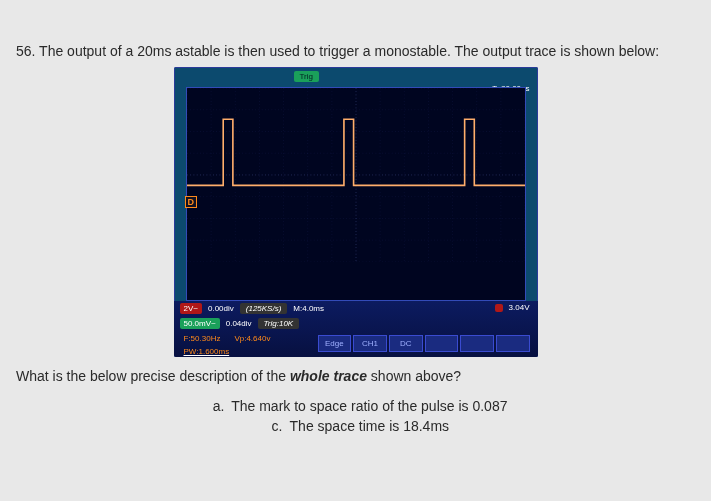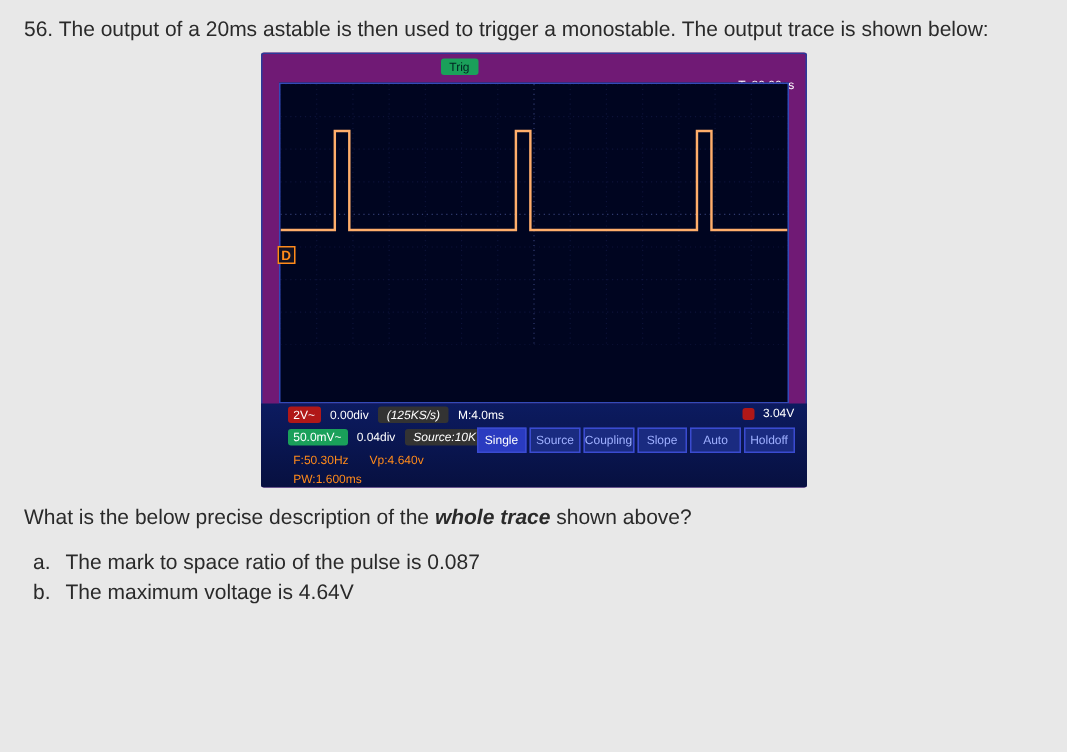--- a/index.html
+++ b/index.html
@@ -5,28 +5,28 @@
   * { box-sizing: border-box; margin: 0; padding: 0; }
   body {
     width: 711px;
     height: 501px;
     background: #e8e8e8;
     font-family: Arial, sans-serif;
     font-size: 14px;
     color: #2a2a2a;
     padding: 10px 16px;
   }
-  .question-header { margin-bottom: 6px; line-height: 1.35; }
+  .question-header { margin-bottom: 6px; line-height: 1.35; margin-top: 32px; }
   .qnum { display: inline; }
   .qtext { display: inline; }
   .scope-wrap { display: flex; justify-content: center; margin: 2px 0 8px 0; }
   .scope {
     width: 364px;
     height: 290px;
-    background: #701a75;
+    background: #0c4a6e;
     border-radius: 2px;
     position: relative;
     overflow: hidden;
     box-shadow: 0 0 0 1px #2a3a9a inset;
   }
   .top-tabs { position: absolute; top: 4px; left: 120px; display:flex; gap:2px;}
   .tab{background:#1aa05a;color:#022;font-size:8px;padding:1px 6px;border-radius:2px;}
   .top-right{position:absolute;top:17px;right:8px;color:#fff;font-size:8px;}
   .grid-area {
     position: absolute;
@@ -34,35 +34,35 @@
     background: #000520;
     border: 1px solid #334bb8;
   }
   .d-marker{position:absolute;left:-2px;top:54%;transform:translateY(-50%);color:#ff8a1a;font-size:9px;font-weight:bold;background:#112;border:1px solid #ff8a1a;padding:0 2px;}
   .trace { position:absolute; left:0; right:0; top:0; bottom:0; }
   .bottom-bar {
     position:absolute; left:0; right:0; bottom:0; height:56px;
     background: linear-gradient(#0c1b60,#071040);
     font-size:8px; color:#fff;
   }
-  .meas-row{display:flex;align-items:center;gap:6px;padding:2px 6px;margin-left:12px;}
+  .meas-row{display:flex;align-items:center;gap:6px;padding:2px 6px;}
   .chip{padding:1px 4px;border-radius:2px;}
   .chip.red{background:#b01818;}
   .chip.green{background:#1aa05a;}
   .chip.orange{color:#ff8a1a;}
   .chip.grey{background:#333;padding:1px 6px;font-style:italic;}
   .soft-row{display:flex;gap:2px;padding:0 4px;margin-top:2px;}
   .soft{flex:1;background:#1a2b80;border:1px solid #3a4bd0;text-align:center;padding:3px 0;font-size:8px;color:#9fb0ff;}
   .soft.active{background:#2a3bc0;color:#fff;}
   .trig-chip{position:absolute;right:8px;top:2px;color:#fff;font-size:8px;}
   .trig-dot{display:inline-block;width:8px;height:8px;background:#b01818;border-radius:2px;margin-right:3px;vertical-align:middle;}
   .question-footer { margin-top: 10px; line-height:1.4; }
   .bold-whole { font-weight: bold; font-style: italic; text-align: center; }
   .options { margin-top: 12px; padding-left: 6px; }
-  .options .opt { margin: 4px 0; }
+  .options .opt { margin: 4px 0; text-align: center; }
   .opt-letter { display:inline-block; width: 18px; }
 </style>
 </head>
 <body>
 
 <div class="question-header">
   <span class="qnum">56.</span>
   <span class="qtext">The output of a 20ms astable is then used to trigger a monostable. The output trace is shown below:</span>
 </div>
 
@@ -113,47 +113,47 @@
       </div>
       <div class="meas-row">
         <span class="chip red">2V~</span>
         <span>0.00div</span>
         <span class="chip grey">(125KS/s)</span>
         <span>M:4.0ms</span>
       </div>
       <div class="meas-row">
         <span class="chip green">50.0mV~</span>
         <span>0.04div</span>
-        <span class="chip grey">Source:10K</span>
+        <span class="chip grey">Trig:10K</span>
       </div>
       <div class="meas-row">
         <span class="chip orange">F:50.30Hz</span>
         <span class="chip orange">Vp:4.640v</span>
       </div>
-      <div class="meas-row" style="margin-top:-2px;">
+      <div class="meas-row" style="margin-top:-2px;text-decoration:underline;">
         <span class="chip orange">PW:1.600ms</span>
       </div>
-      <div class="soft-row" style="position:absolute;left:140px;right:4px;top:14px;">
-        <div class="soft active">Single</div>
-        <div class="soft">Source</div>
-        <div class="soft">Coupling</div>
-        <div class="soft">Slope</div>
-        <div class="soft">Auto</div>
-        <div class="soft">Holdoff</div>
+      <div class="soft-row" style="position:absolute;left:140px;right:4px;top:32px;">
+        <div class="soft">Edge</div>
+        <div class="soft">CH1</div>
+        <div class="soft">DC</div>
+        <div class="soft"></div>
+        <div class="soft"></div>
+        <div class="soft"></div>
       </div>
     </div>
   </div>
 </div>
 
 <div class="question-footer">
   <span>What is the below precise description of the </span><span class="bold-whole">whole trace</span><span> shown above?</span>
 </div>
 
 <div class="options">
   <div class="opt">
     <span class="opt-letter">a.</span>
     <span>The mark to space ratio of the pulse is 0.087</span>
   </div>
   <div class="opt">
-    <span class="opt-letter">b.</span>
-    <span>The maximum voltage is 4.64V</span>
+    <span class="opt-letter">c.</span>
+    <span>The space time is 18.4ms</span>
   </div>
 </div>
 
 </body></html>

